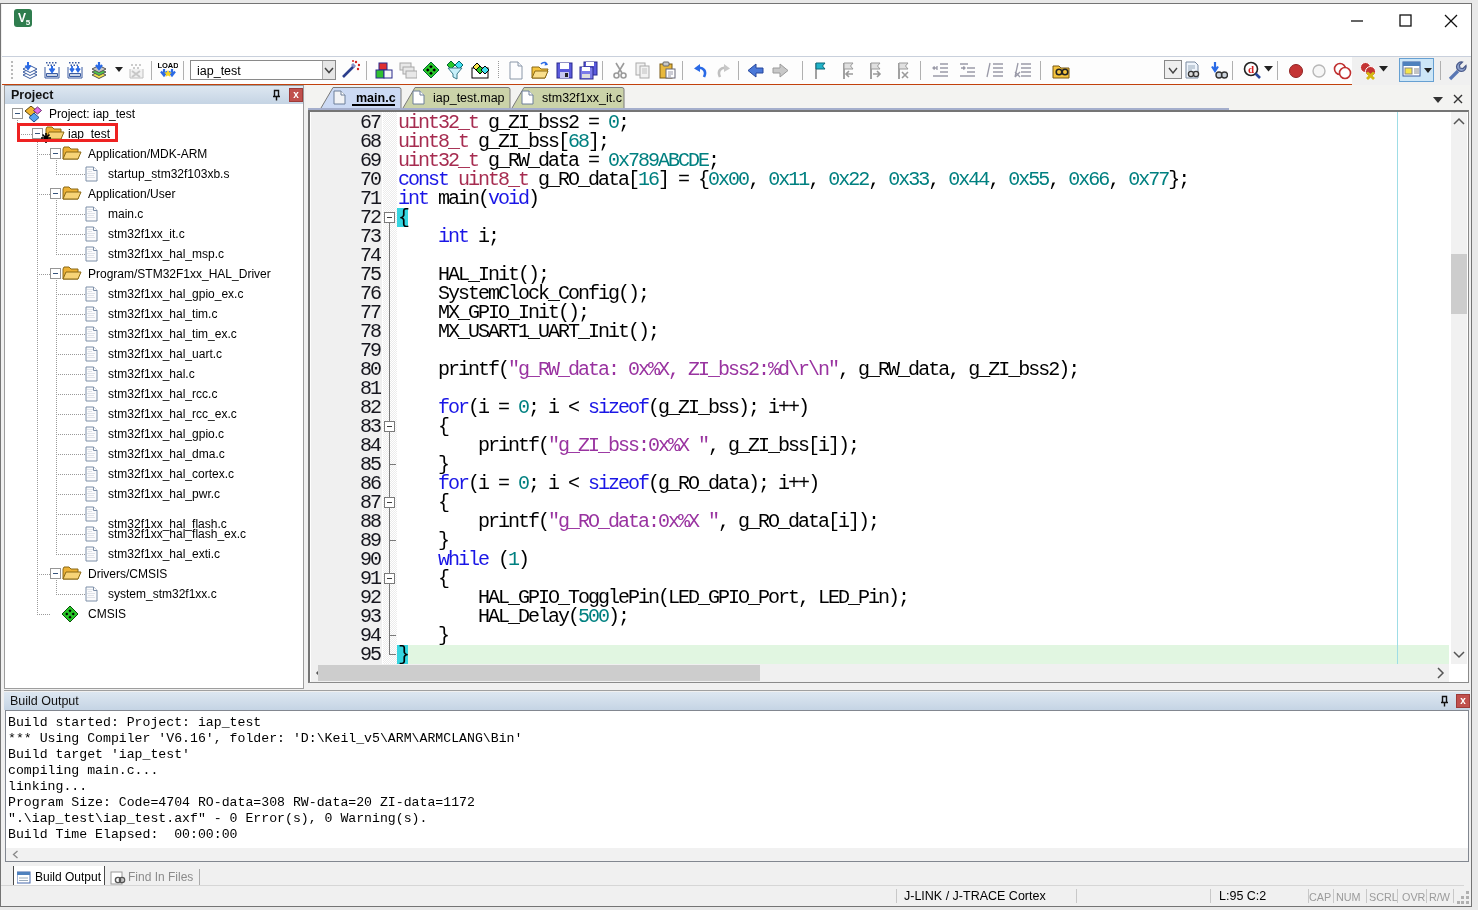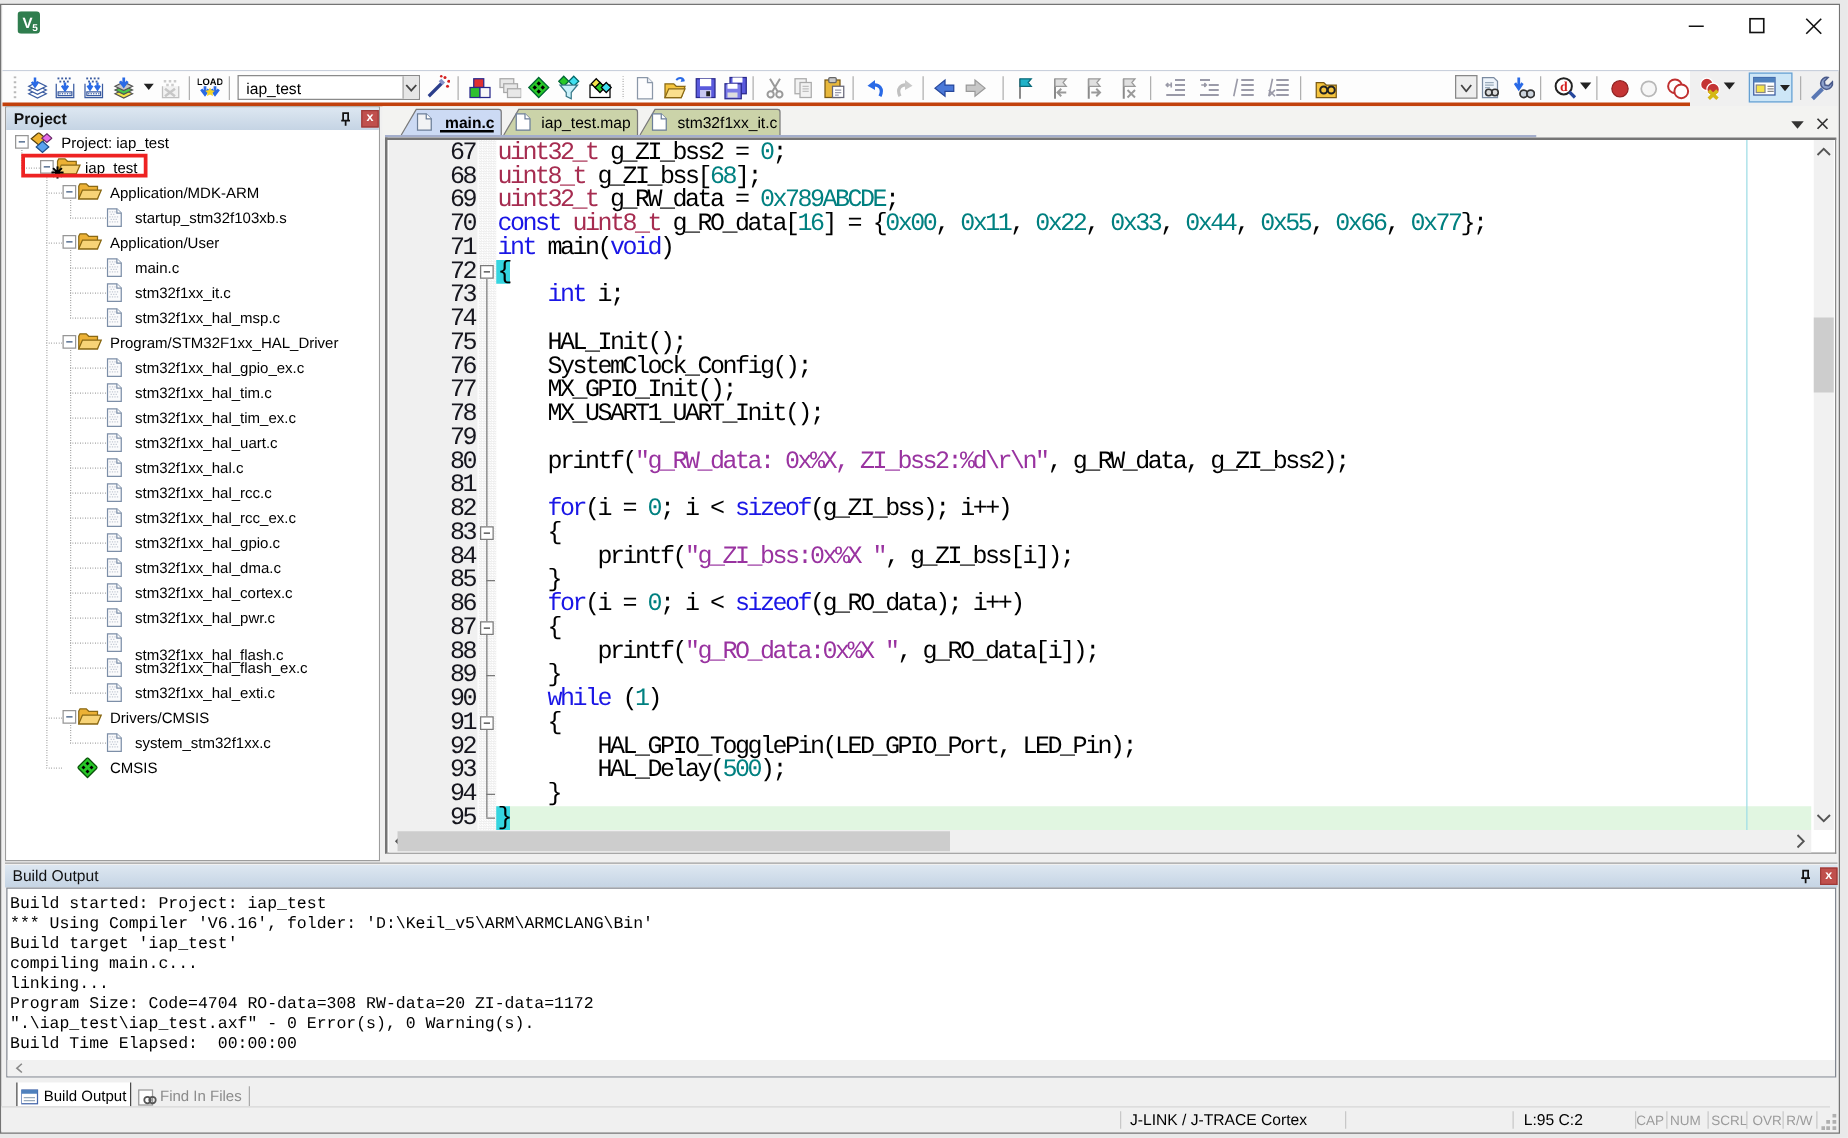--- a/index.html
+++ b/index.html
@@ -2,21 +2,21 @@
 <html><head><meta charset="utf-8"><style>
 *{margin:0;padding:0;box-sizing:border-box}
 html,body{width:1478px;height:910px;overflow:hidden;background:#e9e9e9;font-family:"Liberation Sans",sans-serif}
 #win{position:absolute;left:0;top:3px;width:1472px;height:904px;background:#f0f0f0;border:1px solid #747474}
 .abs{position:absolute}
 svg{display:block}
 #title{position:absolute;left:1px;top:0;width:1469px;height:28px;background:#fff}
 #title .txt{position:absolute;left:34px;top:7px;font-size:13.1px;color:#000}
 #menu{position:absolute;left:1px;top:28px;width:1469px;height:25px;background:#fff;border-bottom:1px solid #c9d0dc}
 #menu span{position:absolute;top:24px;font-size:15px;color:#4c1d95}
-#tbar{position:absolute;left:1px;top:53px;width:1350px;height:28px;background:#fdfdfd;border-bottom:3px solid #c2410c}
+#tbar{position:absolute;left:1px;top:53px;width:1350px;height:28px;background:#fdfdfd;border-bottom:1px solid #c2410c}
 .tsep{position:absolute;top:4px;width:1px;height:19px;background:#b0b0b0}
 .tico{position:absolute;top:3px}
 #proj{position:absolute;left:3px;top:81px;width:300px;height:604px;border:1px solid #9d9d9d;background:#fff}
 #projhdr{position:absolute;left:0;top:0;width:298px;height:18px;background:linear-gradient(#dde7f1,#c5d4e4);font-size:12.5px;color:#111}
 #tree{position:absolute;left:0;top:18px;width:298px;height:584px;background:#fff;overflow:hidden}
 .tr{position:absolute;height:20px;font-size:12px;color:#000;white-space:nowrap}
 .ebox{position:absolute;width:11px;height:11px;background:#fff;border:1px solid #969696}
 .ebox:before{content:"";position:absolute;left:2px;top:4px;width:5px;height:1px;background:#36547c}
 .dotv{position:absolute;width:1px;background-image:linear-gradient(#9a9a9a 1px,transparent 1px);background-size:1px 2px}
 .doth{position:absolute;height:1px;background-image:linear-gradient(90deg,#9a9a9a 1px,transparent 1px);background-size:2px 1px}

